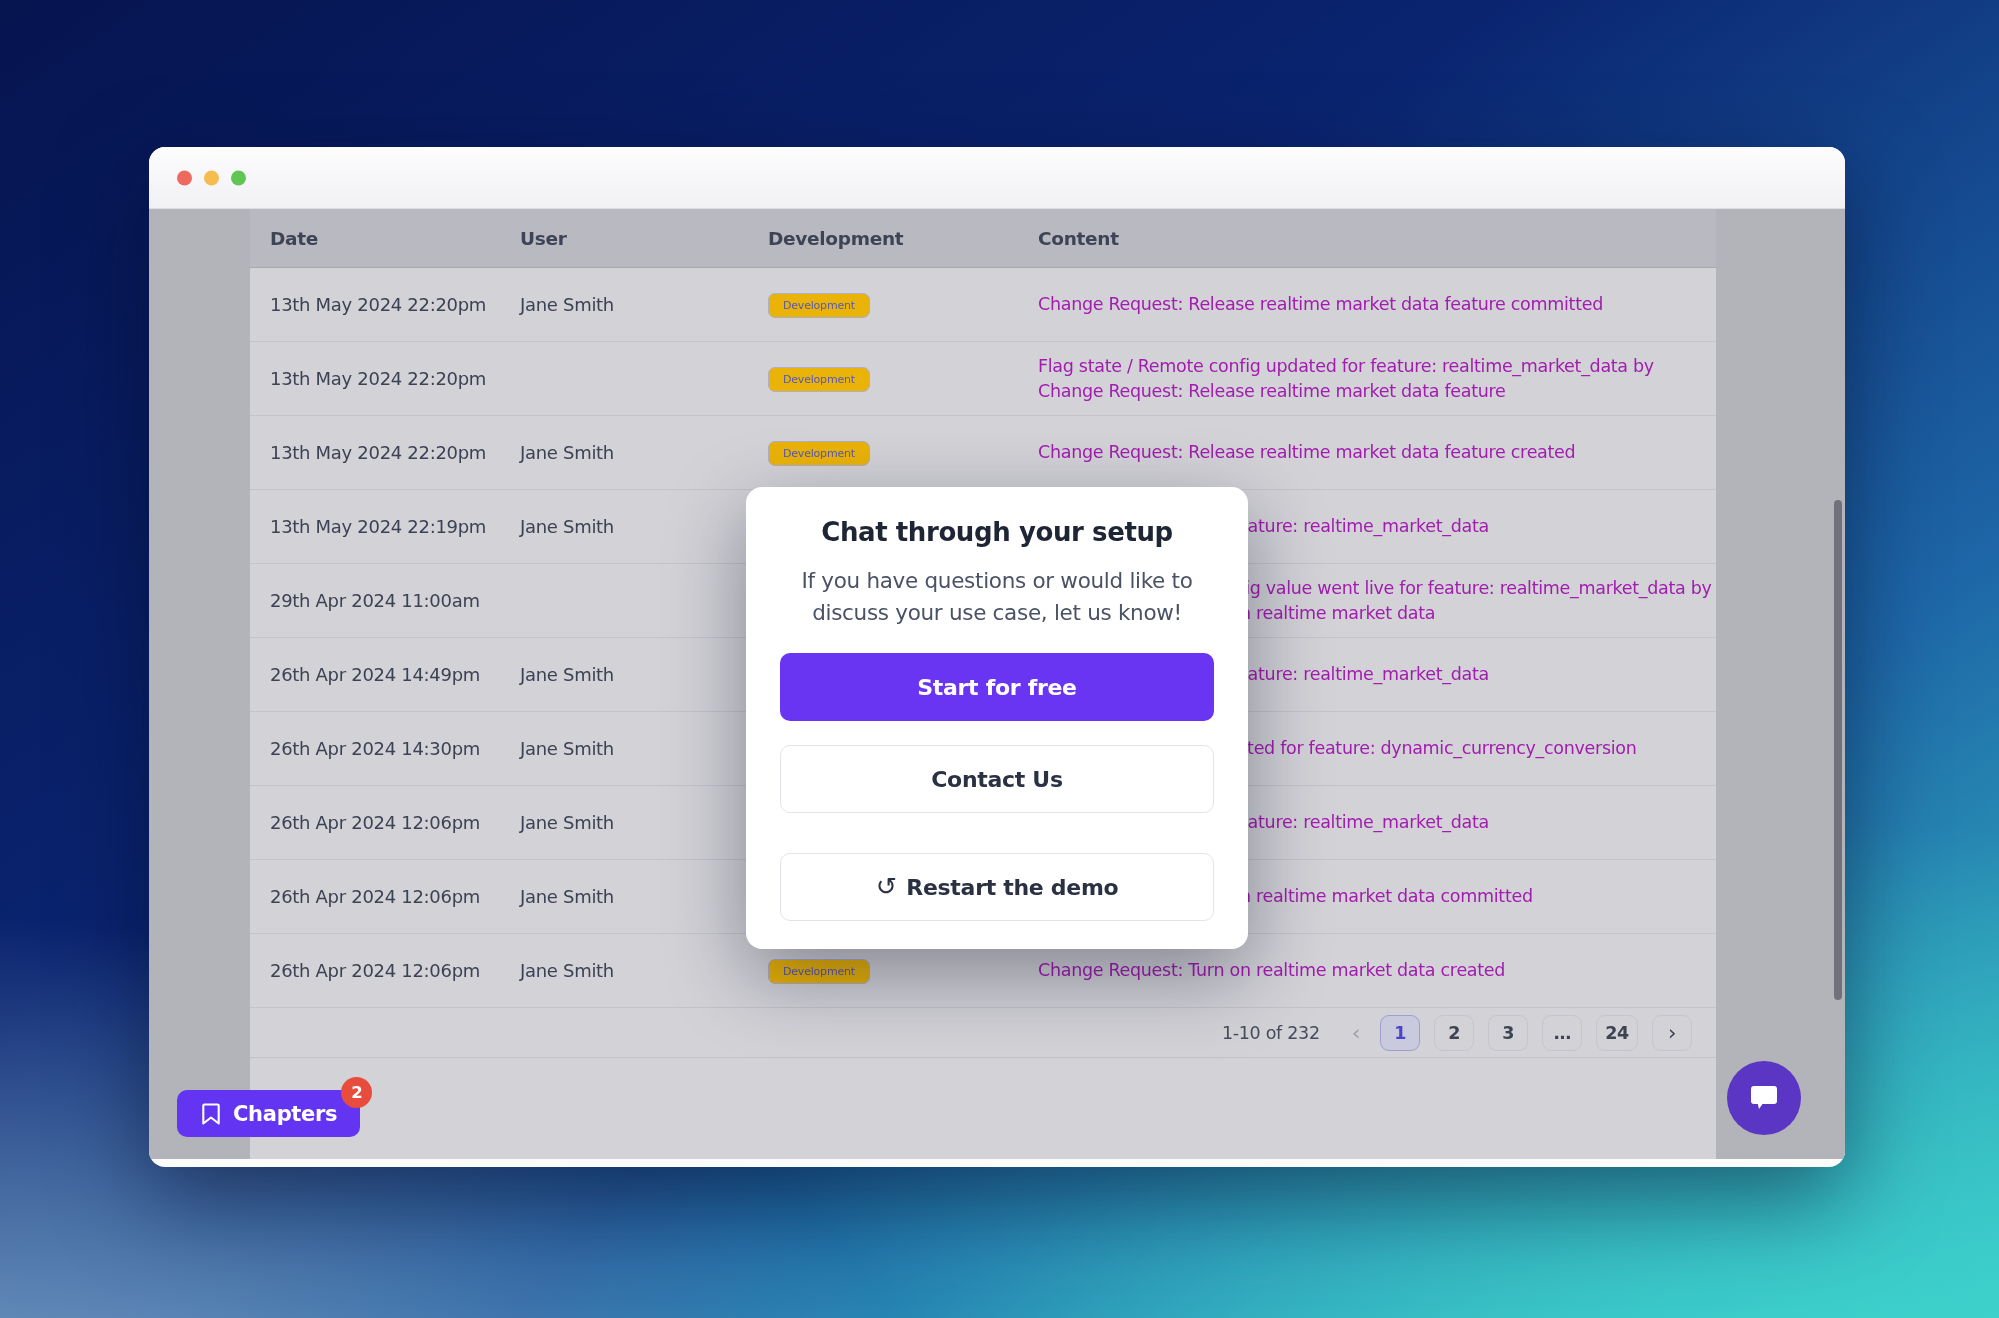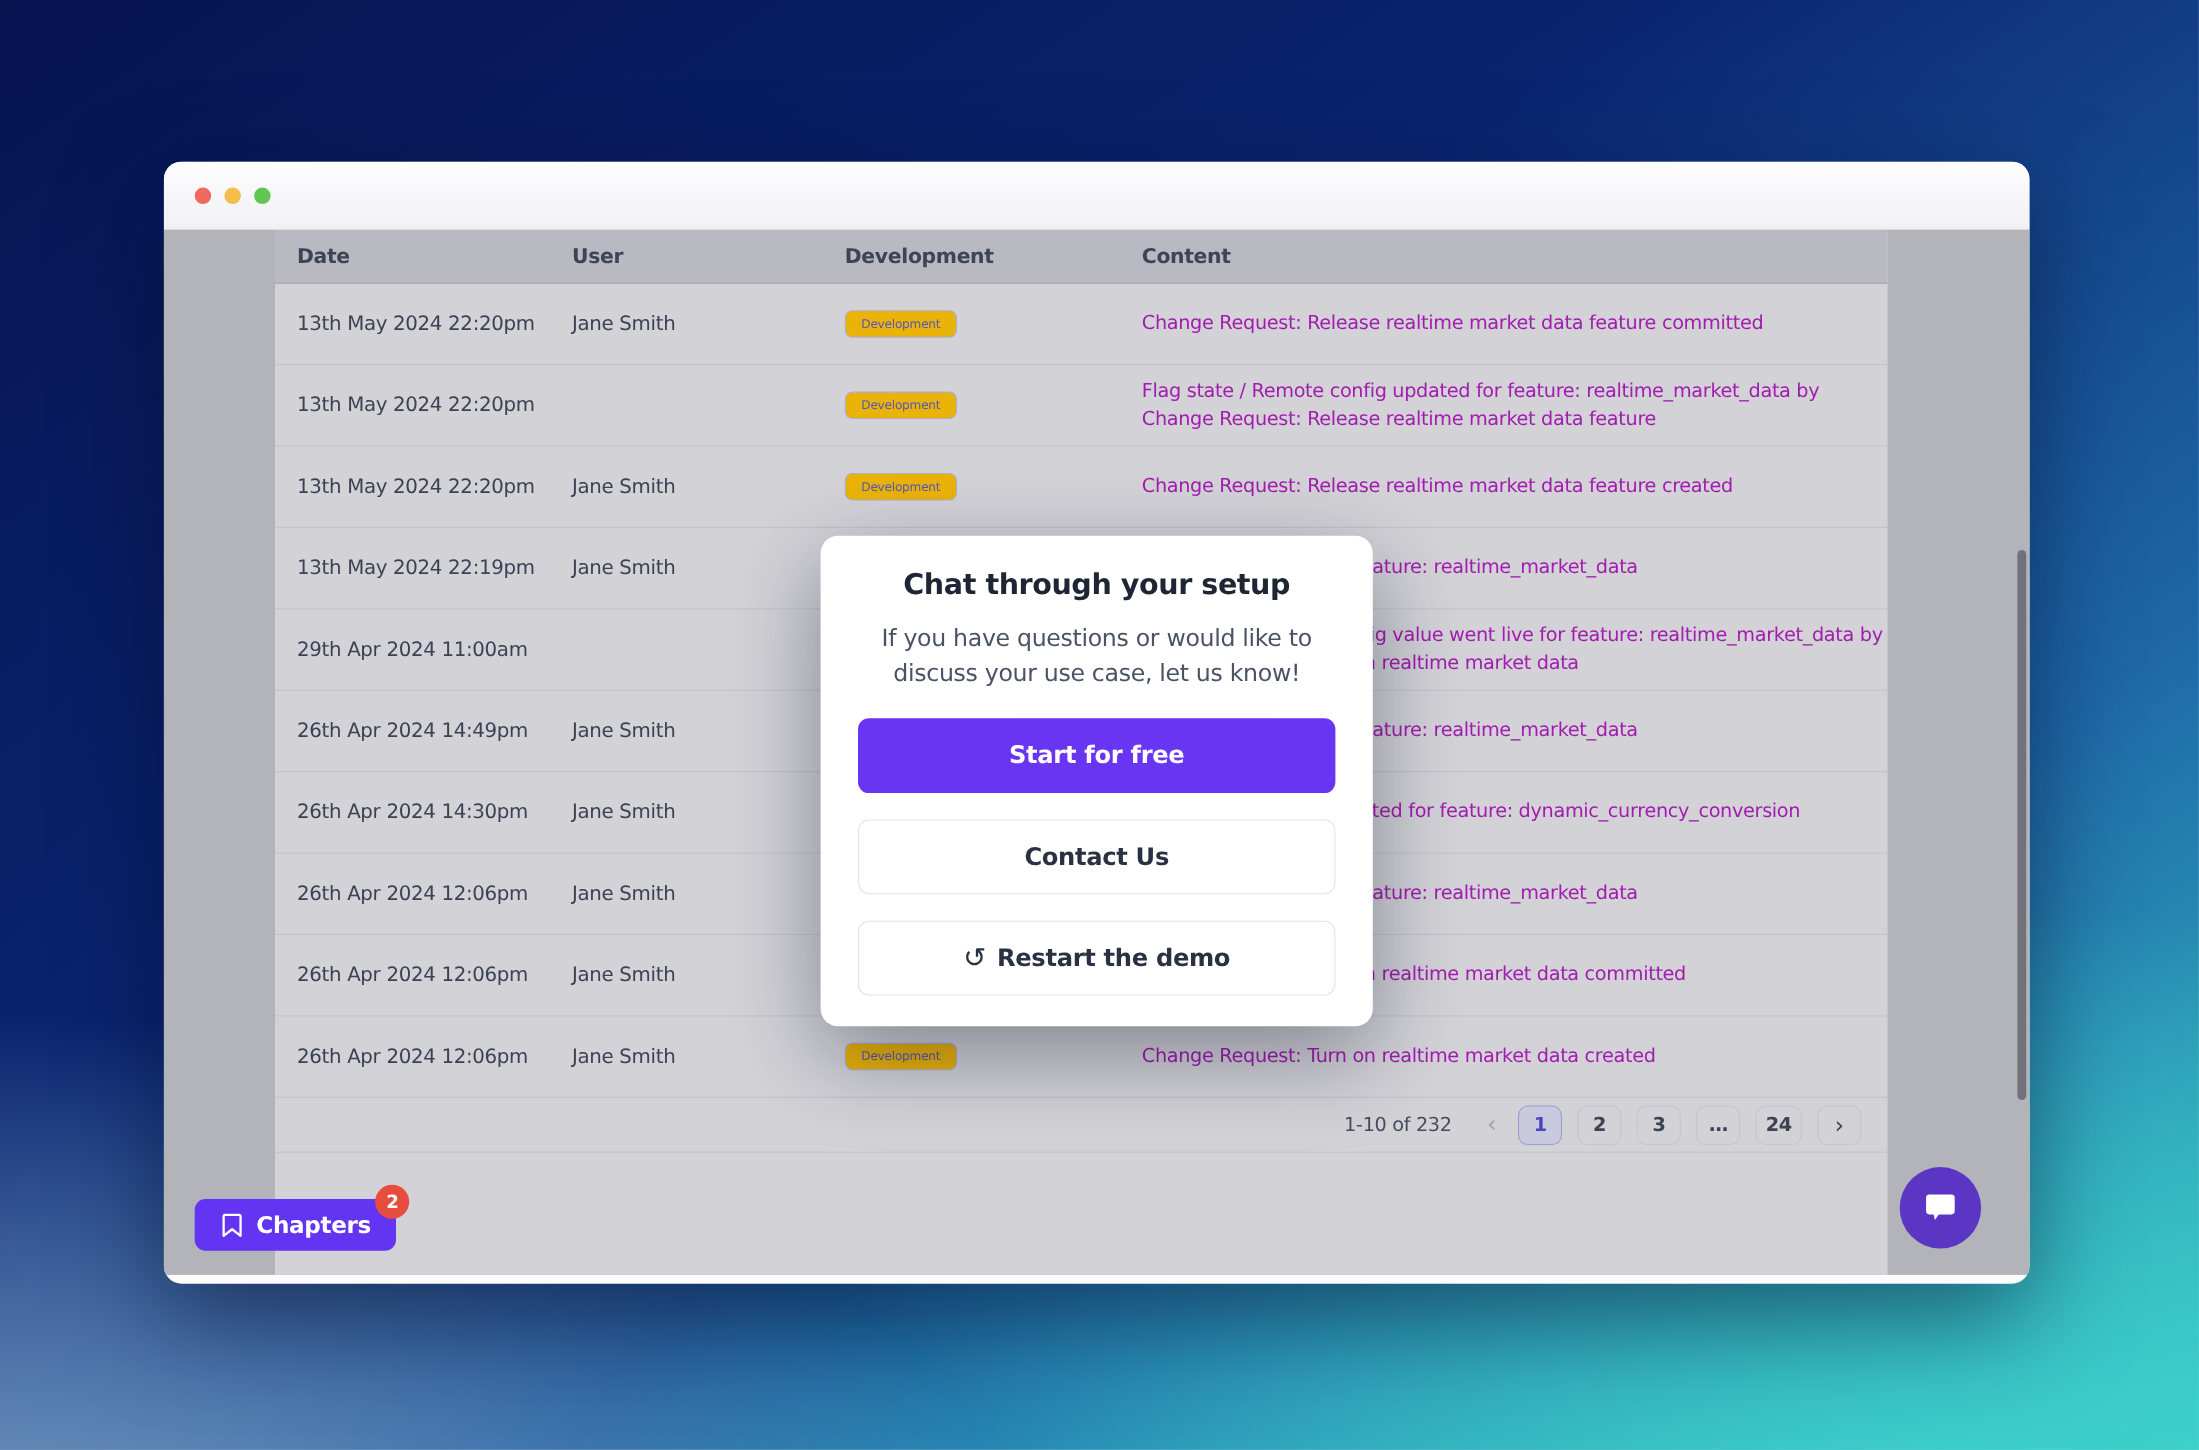--- a/index.html
+++ b/index.html
@@ -20,21 +20,21 @@
     display:flex; align-items:center; position:relative; padding:0 10px 0 28px; }
   .lights{ display:flex; gap:12px; position:absolute; left:28px; top:50%; transform:translateY(-50%); }
   .light{ width:15px; height:15px; border-radius:50%; }
   .light.r{ background:#ee6a5f; } .light.y{ background:#f5bd4f; } .light.g{ background:#61c554; }
   .urlbar{ margin-left:88px; flex:1; height:27px; background:#eaeaee; border-radius:7px;
     display:flex; align-items:center; justify-content:center; gap:7px; }
   .urlbar span{ font-size:15px; color:#3a3f4c; letter-spacing:-0.2px; }
   
   .viewport{ position:relative; height:950px; background:#b3b3ba; overflow:hidden; }
   .card{ position:absolute; left:101px; top:0; width:1466px; bottom:0; background:#d2d2d7; }
-  .thead{ height:49px; background:#b9b9c1; border-bottom:1px solid #a8a8b0;
+  .thead{ height:59px; background:#b9b9c1; border-bottom:1px solid #a8a8b0;
     display:grid; grid-template-columns:250px 248px 270px 1fr; align-items:center; padding-left:20px; }
   .thead div{ font-size:18.5px; font-weight:600; color:#3d4456; }
   .trow{ height:74px; border-bottom:1px solid #c3c3c9;
     display:grid; grid-template-columns:250px 248px 270px 1fr; align-items:center; padding-left:20px; }
   .cell{ font-size:18px; color:#3b4254; }
   .cell.content{ font-size:17.5px; line-height:25px; color:#a21caf; }
   .badge{ display:inline-block; font-size:11px; color:#5658ba; border:1px solid #adaed0;
     background:#eab308; border-radius:7px; padding:5px 14px; letter-spacing:-0.2px; }
   
   .pagination{ height:50px; border-bottom:1px solid #c2c2c8; display:flex; align-items:center;
@@ -50,21 +50,21 @@
   .scrollthumb{ position:absolute; right:3px; top:291px; width:8px; height:500px;
     background:#71717c; border-radius:5px; }
   
   .modal{ position:absolute; top:278px; left:calc(50% - 251px); width:502px; background:#ffffff;
     border-radius:16px; box-shadow:0 26px 80px rgba(8,10,35,0.38); padding:30px 34px 28px; z-index:5; }
   .modal h2{ text-align:center; font-size:26px; font-weight:600; color:#1e2535; margin-bottom:18px; letter-spacing:-0.4px; }
   .modal p{ text-align:center; font-size:21.5px; line-height:32px; color:#4a5265; margin-bottom:24px; }
   .btn{ width:100%; height:68px; border-radius:10px; display:flex; align-items:center; justify-content:center;
     font-size:22px; font-weight:600; letter-spacing:-0.3px; cursor:pointer; }
   .btn.primary{ background:#6a35f2; color:#ffffff; margin-bottom:24px; }
-  .btn.ghost{ background:#ffffff; border:1px solid #e3e3e9; color:#2a3143; margin-bottom:24px; }
+  .btn.ghost{ background:#ffffff; border:1px solid #e3e3e9; color:#2a3143; margin-bottom:40px; }
   .btn.ghost:last-child{ margin-bottom:0; }
   .btn .ricon{ font-size:25px; font-weight:400; margin-right:10px; line-height:1; position:relative; top:-1px; }
   
   .chapters{ position:absolute; left:28px; bottom:22px; height:47px; background:#6434f3; color:#fff;
     border-radius:10px; display:flex; align-items:center; gap:11px; padding:0 23px; z-index:6; }
   .chapters .lbl{ font-size:21px; font-weight:600; letter-spacing:-0.3px;text-align:center; }
   .chapters .nbadge{ position:absolute; top:-13px; right:-12px; width:31px; height:31px; border-radius:50%;
     background:#e74c3c; color:#fff; font-size:16.5px; font-weight:700; display:flex; align-items:center;
     justify-content:center; }
   .chatfab{ position:absolute; right:44px; bottom:24px; width:74px; height:74px; border-radius:50%;

